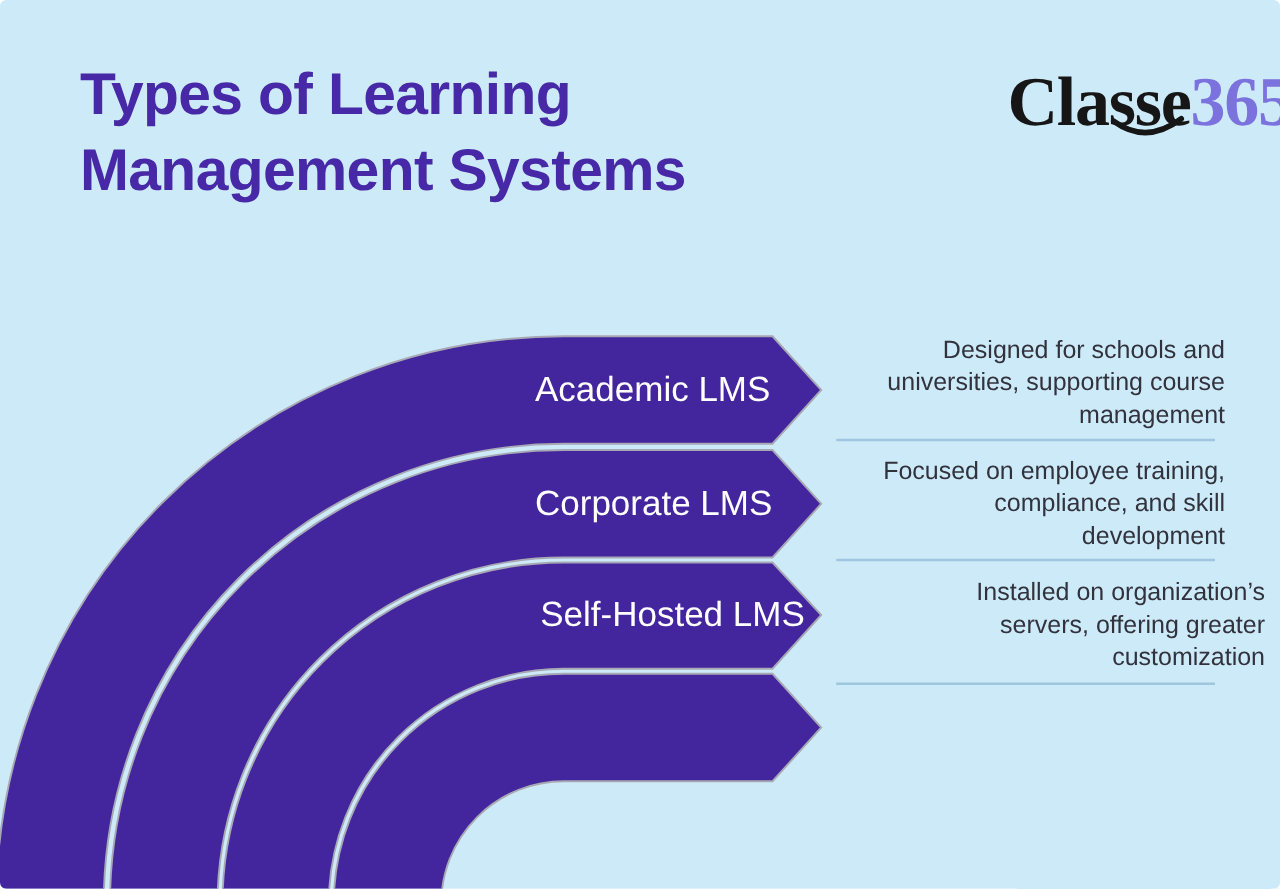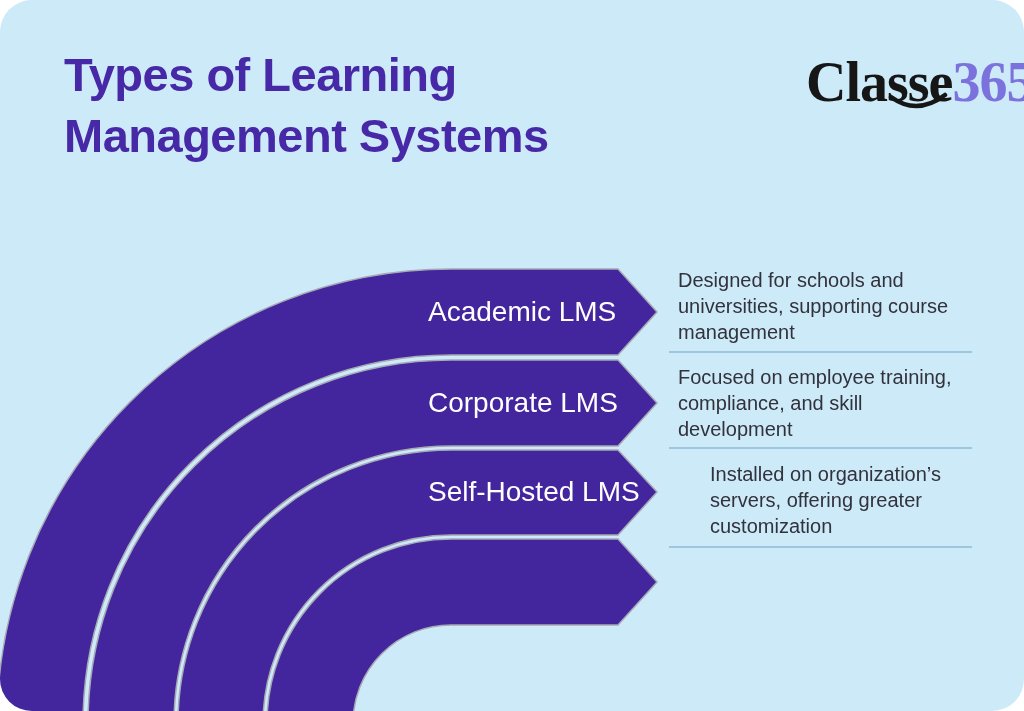--- a/index.html
+++ b/index.html
@@ -3,21 +3,21 @@
 <meta charset="utf-8">
 <style>
   :root{
     --background:#CDEAF9; --band:#43269E; --band-outline:#A8A8B4;
     --title:#4728A6; --label-text:#FFFFFF; --description-text:#32323C;
     --divider:#9EC6DE; --logo-text:#161616; --logo-accent:#7C72DE;
   }
   *{box-sizing:border-box;margin:0;padding:0;}
   body{background:#FFFFFF;font-family:"Liberation Sans",sans-serif;}
   .card{
-    position:relative;width:1024px;height:711px;border-radius:32px;
+    position:relative;width:1024px;height:711px;border-radius:5px;
     background:var(--background);overflow:hidden;
   }
   .title{
     position:absolute;left:64px;top:44px;width:560px;
     font-size:47px;line-height:61px;font-weight:bold;color:var(--title);
     letter-spacing:-0.5px;
   }
   .logo{
     position:absolute;left:806px;top:50px;height:60px;
     font-family:"Liberation Serif",serif;font-weight:bold;font-size:56px;
@@ -26,25 +26,25 @@
   .logo .accent{color:var(--logo-accent);}
   .logo .smile{position:absolute;left:82px;top:42px;}
   .bands-svg{position:absolute;left:0;top:0;}
   .band-path{fill:var(--band);stroke:var(--band-outline);stroke-width:1.5;}
   .band-label{
     position:absolute;left:428px;color:var(--label-text);
     font-size:28px;line-height:34px;
   }
   .band-label.l1{top:295px;width:220px;}
   .band-label.l2{top:386px;width:220px;}
-  .band-label.l3{top:475px;width:220px;}
+  .band-label.l3{top:475px;width:220px;text-align:center;}
   .band-label.l4{top:549px;width:170px;line-height:33px;}
   .desc{
     position:absolute;left:678px;width:302px;color:var(--description-text);
-    font-size:20px;line-height:26px;
+    font-size:20px;line-height:26px;text-align:right;
   }
   .desc.d1{top:267px;}
   .desc.d2{top:364px;}
   .desc.d3{top:461px;margin-left:32px;}
   .desc.d4{top:560px;}
   .divider{position:absolute;left:669px;width:303px;height:2px;background:var(--divider);}
   .divider.v1{top:351px;}
   .divider.v2{top:447px;}
   .divider.v3{top:546px;}
 </style>

